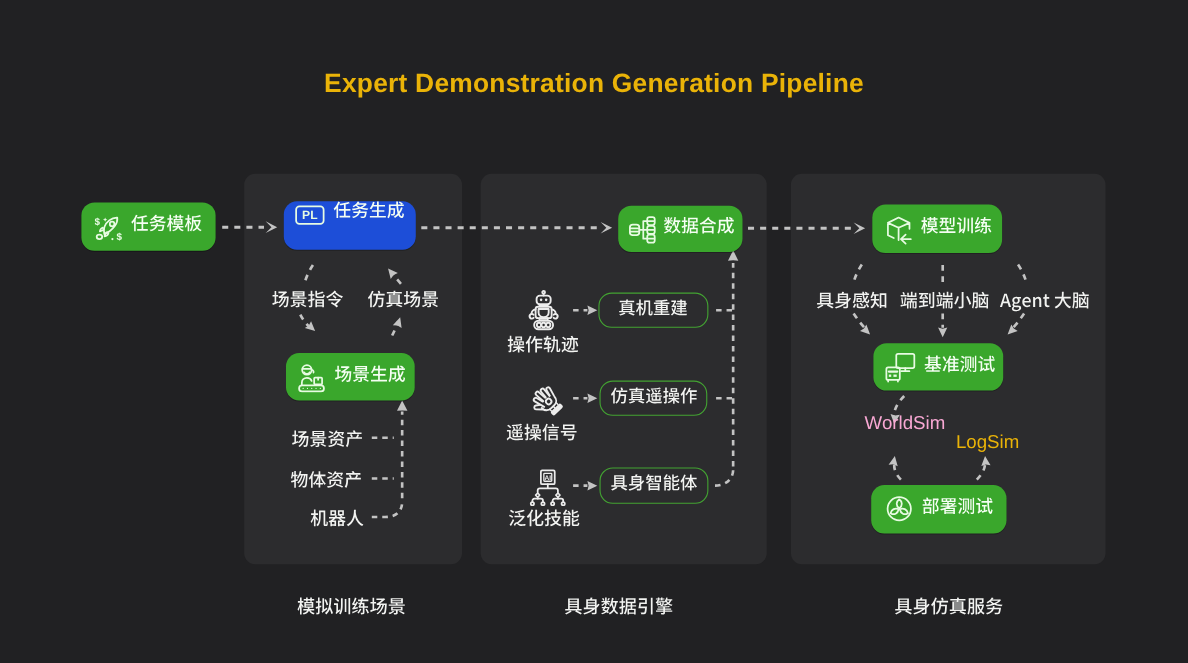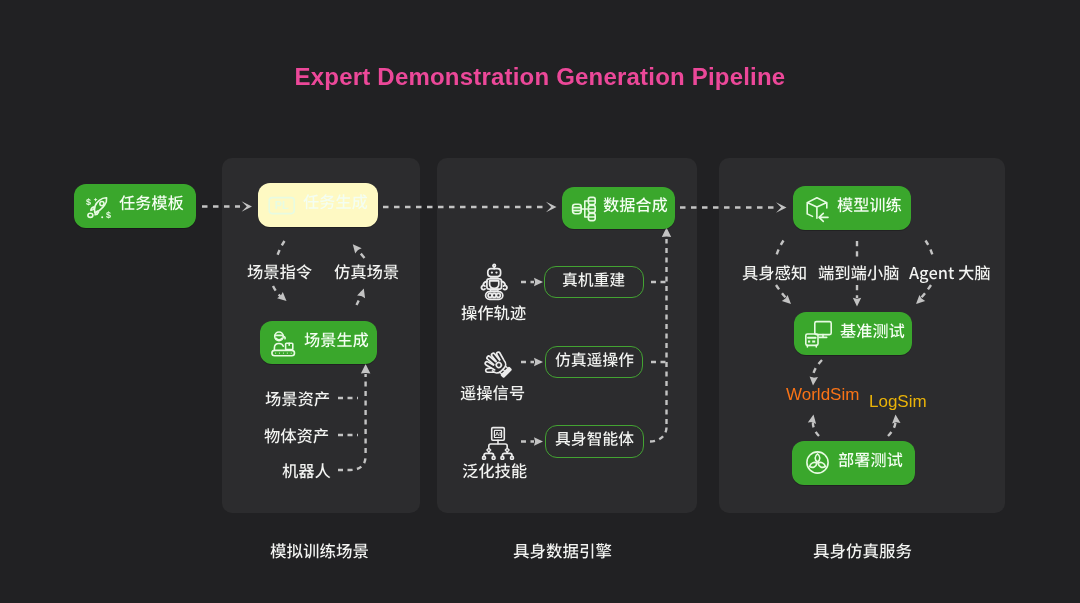--- a/index.html
+++ b/index.html
@@ -48,38 +48,38 @@
       <polygon points="857.0,306.5 852.8,297.7 857.0,298.8 861.2,297.7" fill="#c3c3c3"></polygon>
       <path d="M931 285 C927 291 923 296 919 300" stroke="#c3c3c3" stroke-width="2.4" fill="none" stroke-dasharray="5.2 5"></path>
       <polygon points="916.0,304.0 919.4,294.9 921.6,298.6 925.2,300.9" fill="#c3c3c3"></polygon>
       <path d="M822 360 C816 366 813 372 812.5 378" stroke="#c3c3c3" stroke-width="2.4" fill="none" stroke-dasharray="5.2 5"></path>
       <polygon points="813.0,385.5 809.6,376.4 813.7,377.8 818.0,377.1" fill="#c3c3c3"></polygon>
       <path d="M819 436 C814 431 812.5 426 813 421" stroke="#c3c3c3" stroke-width="2.4" fill="none" stroke-dasharray="5.2 5"></path>
       <polygon points="813.5,414.5 816.1,423.9 812.2,422.1 807.8,422.4" fill="#c3c3c3"></polygon>
       <path d="M888 436 C893 431 895.5 426 895.5 421" stroke="#c3c3c3" stroke-width="2.4" fill="none" stroke-dasharray="5.2 5"></path>
       <polygon points="895.5,414.5 900.5,422.9 896.2,422.2 892.1,423.6" fill="#c3c3c3"></polygon>
     </svg>
-    <div style="position:absolute;left:0;top:63px;width:1080px;text-align:center;font:700 24px 'Liberation Sans',sans-serif;color:#ec4899;letter-spacing:0.2px">Expert Demonstration Generation Pipeline</div>
+    <div style="position:absolute;left:0;top:63px;width:1080px;text-align:center;font:700 24px 'Liberation Sans',sans-serif;color:#eab308;letter-spacing:0.2px">Expert Demonstration Generation Pipeline</div>
     <div style="position:absolute;left:74px;top:184px;width:122px;height:44px;background:#3aa72c;border-radius:12px;display:flex;align-items:center;justify-content:center;gap:7px;z-index:4;box-shadow:0 1px 0 rgba(0,0,0,.25)">
       <svg width="26" height="26" viewBox="0 0 26 26" fill="none" stroke="#e7fbe2" stroke-width="1.6" stroke-linecap="round" stroke-linejoin="round" style="display:block;flex:none">
 <path d="M8.8 19.8 C7.7 14.8 9.5 10.3 13.3 7.3 C15.4 5.7 18 4.7 20.6 4.8 C20.9 7.4 20.1 10.1 18.5 12.3 C15.7 16.1 12 18.8 8.8 19.8 Z"></path>
 <circle cx="15.9" cy="10.6" r="2.1"></circle>
 <path d="M7.6 13.9 C6 14.4 5 15.7 4.8 17.4 C6.6 17.3 7.9 16.4 8.6 15"></path>
 <path d="M12.6 19 C12.1 20.6 10.8 21.6 9.1 21.8 C9.2 20 10.1 18.7 11.5 18"></path>
 <ellipse cx="4.4" cy="22.3" rx="2.5" ry="2.1"></ellipse>
 <text x="0" y="11.5" font-family="'Liberation Sans',sans-serif" font-size="9" font-weight="bold" fill="#e7fbe2" stroke="none">$</text>
 <text x="20" y="25" font-family="'Liberation Sans',sans-serif" font-size="9" font-weight="bold" fill="#e7fbe2" stroke="none">$</text>
 <path d="M9.6 4.7 L10.2 6.1 L11.6 6.7 L10.2 7.3 L9.6 8.7 L9 7.3 L7.6 6.7 L9 6.1 Z" fill="#e7fbe2" stroke="none"></path>
 <circle cx="16.2" cy="24.3" r="1" fill="#e7fbe2" stroke="none"></circle>
 </svg>
       <svg width="64.8" height="21.1" viewBox="0 -0.97 64.8 21.1" style="display:block;overflow:visible">
         <path d="M13.92 -0.39 15.05 0.91Q14.13 1.22 13.03 1.47Q11.94 1.73 10.75 1.96Q9.56 2.19 8.34 2.37Q7.13 2.54 5.99 2.67Q5.95 2.38 5.80 2.00Q5.65 1.62 5.54 1.36Q6.64 1.22 7.81 1.03Q8.97 0.84 10.08 0.62Q11.19 0.39 12.17 0.13Q13.15 -0.13 13.92 -0.39ZM5.02 6.14H15.58V7.63H5.02ZM5.67 12.26H15.36V13.72H5.67ZM9.67 1.67H11.23V12.70H9.67ZM2.88 3.77 4.37 2.27 4.39 2.28V14.30H2.88ZM4.57 -0.70 6.07 -0.21Q5.51 1.20 4.73 2.59Q3.95 3.99 3.06 5.20Q2.17 6.42 1.21 7.35Q1.13 7.18 0.97 6.88Q0.81 6.58 0.62 6.27Q0.44 5.96 0.29 5.78Q1.15 5.01 1.94 3.97Q2.74 2.93 3.42 1.74Q4.10 0.55 4.57 -0.70Z M18.18 8.31H29.40V9.64H18.18ZM28.90 8.31H30.42Q30.42 8.31 30.42 8.43Q30.41 8.55 30.39 8.71Q30.38 8.86 30.36 8.96Q30.18 10.40 29.99 11.34Q29.79 12.28 29.56 12.82Q29.32 13.37 29.03 13.62Q28.72 13.90 28.37 14.00Q28.03 14.11 27.54 14.13Q27.13 14.14 26.44 14.14Q25.74 14.14 24.98 14.09Q24.96 13.79 24.83 13.41Q24.69 13.04 24.49 12.75Q25.01 12.80 25.53 12.82Q26.05 12.85 26.45 12.85Q26.86 12.86 27.07 12.86Q27.35 12.86 27.51 12.84Q27.67 12.81 27.82 12.70Q28.04 12.52 28.23 12.04Q28.41 11.57 28.58 10.70Q28.75 9.83 28.90 8.52ZM23.23 6.80 24.82 6.93Q24.48 9.09 23.63 10.54Q22.78 11.99 21.38 12.89Q19.97 13.79 17.95 14.30Q17.88 14.13 17.73 13.88Q17.58 13.64 17.40 13.40Q17.22 13.15 17.07 13.01Q18.99 12.64 20.27 11.90Q21.55 11.16 22.27 9.91Q23.00 8.67 23.23 6.80ZM21.37 0.89H29.32V2.19H21.37ZM28.97 0.89H29.26L29.50 0.83L30.44 1.44Q29.55 2.79 28.16 3.77Q26.76 4.76 25.02 5.45Q23.28 6.14 21.37 6.58Q19.46 7.01 17.53 7.24Q17.45 6.95 17.28 6.55Q17.11 6.16 16.93 5.90Q18.76 5.73 20.60 5.36Q22.44 4.99 24.07 4.41Q25.69 3.82 26.96 2.99Q28.24 2.15 28.97 1.09ZM21.48 2.32Q22.37 3.39 23.91 4.09Q25.45 4.80 27.48 5.18Q29.52 5.57 31.85 5.69Q31.70 5.85 31.53 6.10Q31.36 6.35 31.23 6.59Q31.09 6.84 30.99 7.05Q28.61 6.85 26.56 6.37Q24.51 5.90 22.90 5.02Q21.29 4.15 20.22 2.84ZM22.24 -0.73 23.81 -0.42Q22.97 0.96 21.67 2.23Q20.36 3.50 18.47 4.52Q18.37 4.34 18.21 4.11Q18.05 3.89 17.88 3.69Q17.71 3.48 17.54 3.35Q18.69 2.79 19.60 2.11Q20.51 1.43 21.17 0.70Q21.82 -0.03 22.24 -0.73Z M38.33 0.52H47.74V1.80H38.33ZM38.01 9.54H47.74V10.81H38.01ZM40.50 -0.71H41.94V2.90H40.50ZM44.18 -0.71H45.65V2.90H44.18ZM40.32 6.30V7.26H45.46V6.30ZM40.32 4.29V5.25H45.46V4.29ZM38.90 3.19H46.93V8.36H38.90ZM42.14 8.20H43.64Q43.51 9.38 43.25 10.34Q42.98 11.31 42.41 12.07Q41.84 12.83 40.85 13.39Q39.85 13.95 38.28 14.32Q38.18 14.06 37.95 13.69Q37.71 13.32 37.49 13.11Q38.90 12.81 39.77 12.37Q40.65 11.92 41.12 11.32Q41.60 10.71 41.82 9.93Q42.04 9.15 42.14 8.20ZM43.98 9.98Q44.47 11.15 45.54 11.93Q46.61 12.72 48.15 13.04Q47.98 13.19 47.81 13.41Q47.63 13.64 47.47 13.88Q47.30 14.11 47.21 14.30Q45.51 13.85 44.39 12.81Q43.27 11.78 42.70 10.24ZM33.16 2.37H38.10V3.79H33.16ZM35.06 -0.71H36.51V14.30H35.06ZM35.19 3.35 36.08 3.68Q35.90 4.67 35.64 5.73Q35.38 6.79 35.06 7.80Q34.75 8.81 34.38 9.69Q34.00 10.56 33.60 11.18Q33.52 10.97 33.39 10.68Q33.26 10.40 33.10 10.13Q32.95 9.87 32.82 9.67Q33.21 9.14 33.57 8.40Q33.92 7.66 34.24 6.80Q34.55 5.95 34.80 5.05Q35.04 4.16 35.19 3.35ZM36.45 4.31Q36.58 4.49 36.87 4.92Q37.16 5.36 37.49 5.88Q37.81 6.40 38.09 6.84Q38.36 7.29 38.47 7.50L37.54 8.59Q37.41 8.23 37.17 7.72Q36.94 7.21 36.66 6.67Q36.39 6.12 36.13 5.65Q35.88 5.17 35.72 4.89Z M49.46 2.37H54.87V3.79H49.46ZM51.60 -0.71H53.02V14.30H51.60ZM51.60 3.35 52.33 3.69Q52.16 4.70 51.89 5.75Q51.61 6.80 51.28 7.82Q50.95 8.83 50.56 9.70Q50.17 10.56 49.77 11.18Q49.70 10.97 49.58 10.68Q49.46 10.40 49.31 10.12Q49.17 9.85 49.04 9.67Q49.46 9.17 49.84 8.43Q50.22 7.70 50.56 6.84Q50.90 5.98 51.17 5.08Q51.43 4.18 51.60 3.35ZM52.96 4.13Q53.10 4.29 53.38 4.71Q53.65 5.12 53.97 5.61Q54.29 6.09 54.56 6.50Q54.84 6.92 54.93 7.11L54.03 8.28Q53.90 7.94 53.68 7.44Q53.46 6.95 53.21 6.42Q52.96 5.90 52.71 5.44Q52.47 4.99 52.31 4.70ZM55.48 0.70H56.98V4.62Q56.98 5.67 56.89 6.93Q56.81 8.18 56.59 9.52Q56.36 10.85 55.92 12.10Q55.48 13.35 54.77 14.39Q54.64 14.24 54.40 14.07Q54.16 13.90 53.92 13.75Q53.69 13.59 53.51 13.51Q54.19 12.54 54.59 11.40Q54.98 10.25 55.18 9.06Q55.37 7.87 55.43 6.72Q55.48 5.57 55.48 4.60ZM56.18 3.94H62.55V5.33H56.18ZM62.00 3.94H62.27L62.53 3.89L63.49 4.18Q63.07 6.85 62.14 8.83Q61.20 10.81 59.84 12.16Q58.48 13.51 56.73 14.34Q56.64 14.14 56.48 13.91Q56.33 13.67 56.16 13.45Q55.99 13.22 55.81 13.07Q57.38 12.43 58.64 11.20Q59.91 9.98 60.77 8.22Q61.64 6.46 62.00 4.23ZM58.50 4.86Q58.94 6.74 59.69 8.38Q60.44 10.01 61.60 11.21Q62.76 12.41 64.35 13.06Q64.18 13.20 63.99 13.44Q63.80 13.67 63.62 13.92Q63.44 14.16 63.33 14.37Q61.64 13.59 60.45 12.24Q59.26 10.89 58.47 9.08Q57.69 7.27 57.20 5.10ZM62.77 -0.49 63.83 0.73Q63.07 1.02 62.10 1.24Q61.14 1.46 60.09 1.61Q59.03 1.77 57.96 1.85Q56.89 1.94 55.91 1.99Q55.87 1.72 55.75 1.34Q55.63 0.96 55.48 0.70Q56.46 0.65 57.47 0.54Q58.48 0.44 59.47 0.30Q60.46 0.16 61.30 -0.04Q62.14 -0.24 62.77 -0.49Z" fill="#f4fef2"></path>
       </svg>
     </div>
-    <div style="position:absolute;left:258px;top:183px;width:120px;height:44px;background:#fef9c3;border-radius:12px;display:flex;align-items:center;justify-content:center;gap:7px;z-index:4;box-shadow:0 1px 0 rgba(0,0,0,.25)">
+    <div style="position:absolute;left:258px;top:183px;width:120px;height:44px;background:#1d4ed8;border-radius:12px;display:flex;justify-content:center;gap:7px;z-index:4;box-shadow:0 1px 0 rgba(0,0,0,.25)">
       <svg width="28" height="25" viewBox="0 0 28 25" fill="none" stroke="#e7fbe2" stroke-width="1.6" stroke-linecap="round" stroke-linejoin="round" style="display:block;flex:none">
 <rect x="1.2" y="4.6" width="25" height="16" rx="3"></rect>
 <text x="13.7" y="16.4" font-family="'Liberation Sans',sans-serif" font-size="11" font-weight="bold" fill="#e7fbe2" stroke="none" text-anchor="middle">PL</text>
 </svg>
       <svg width="64.8" height="21.1" viewBox="0 -0.97 64.8 21.1" style="display:block;overflow:visible">
         <path d="M13.92 -0.39 15.05 0.91Q14.13 1.22 13.03 1.47Q11.94 1.73 10.75 1.96Q9.56 2.19 8.34 2.37Q7.13 2.54 5.99 2.67Q5.95 2.38 5.80 2.00Q5.65 1.62 5.54 1.36Q6.64 1.22 7.81 1.03Q8.97 0.84 10.08 0.62Q11.19 0.39 12.17 0.13Q13.15 -0.13 13.92 -0.39ZM5.02 6.14H15.58V7.63H5.02ZM5.67 12.26H15.36V13.72H5.67ZM9.67 1.67H11.23V12.70H9.67ZM2.88 3.77 4.37 2.27 4.39 2.28V14.30H2.88ZM4.57 -0.70 6.07 -0.21Q5.51 1.20 4.73 2.59Q3.95 3.99 3.06 5.20Q2.17 6.42 1.21 7.35Q1.13 7.18 0.97 6.88Q0.81 6.58 0.62 6.27Q0.44 5.96 0.29 5.78Q1.15 5.01 1.94 3.97Q2.74 2.93 3.42 1.74Q4.10 0.55 4.57 -0.70Z M18.18 8.31H29.40V9.64H18.18ZM28.90 8.31H30.42Q30.42 8.31 30.42 8.43Q30.41 8.55 30.39 8.71Q30.38 8.86 30.36 8.96Q30.18 10.40 29.99 11.34Q29.79 12.28 29.56 12.82Q29.32 13.37 29.03 13.62Q28.72 13.90 28.37 14.00Q28.03 14.11 27.54 14.13Q27.13 14.14 26.44 14.14Q25.74 14.14 24.98 14.09Q24.96 13.79 24.83 13.41Q24.69 13.04 24.49 12.75Q25.01 12.80 25.53 12.82Q26.05 12.85 26.45 12.85Q26.86 12.86 27.07 12.86Q27.35 12.86 27.51 12.84Q27.67 12.81 27.82 12.70Q28.04 12.52 28.23 12.04Q28.41 11.57 28.58 10.70Q28.75 9.83 28.90 8.52ZM23.23 6.80 24.82 6.93Q24.48 9.09 23.63 10.54Q22.78 11.99 21.38 12.89Q19.97 13.79 17.95 14.30Q17.88 14.13 17.73 13.88Q17.58 13.64 17.40 13.40Q17.22 13.15 17.07 13.01Q18.99 12.64 20.27 11.90Q21.55 11.16 22.27 9.91Q23.00 8.67 23.23 6.80ZM21.37 0.89H29.32V2.19H21.37ZM28.97 0.89H29.26L29.50 0.83L30.44 1.44Q29.55 2.79 28.16 3.77Q26.76 4.76 25.02 5.45Q23.28 6.14 21.37 6.58Q19.46 7.01 17.53 7.24Q17.45 6.95 17.28 6.55Q17.11 6.16 16.93 5.90Q18.76 5.73 20.60 5.36Q22.44 4.99 24.07 4.41Q25.69 3.82 26.96 2.99Q28.24 2.15 28.97 1.09ZM21.48 2.32Q22.37 3.39 23.91 4.09Q25.45 4.80 27.48 5.18Q29.52 5.57 31.85 5.69Q31.70 5.85 31.53 6.10Q31.36 6.35 31.23 6.59Q31.09 6.84 30.99 7.05Q28.61 6.85 26.56 6.37Q24.51 5.90 22.90 5.02Q21.29 4.15 20.22 2.84ZM22.24 -0.73 23.81 -0.42Q22.97 0.96 21.67 2.23Q20.36 3.50 18.47 4.52Q18.37 4.34 18.21 4.11Q18.05 3.89 17.88 3.69Q17.71 3.48 17.54 3.35Q18.69 2.79 19.60 2.11Q20.51 1.43 21.17 0.70Q21.82 -0.03 22.24 -0.73Z M35.77 2.35H47.01V3.84H35.77ZM35.07 7.10H46.41V8.57H35.07ZM33.26 12.33H47.81V13.82H33.26ZM39.74 -0.71H41.33V13.07H39.74ZM36.05 -0.49 37.63 -0.13Q37.28 1.12 36.78 2.32Q36.29 3.53 35.70 4.56Q35.12 5.59 34.49 6.37Q34.33 6.24 34.08 6.07Q33.83 5.90 33.57 5.73Q33.31 5.56 33.10 5.46Q33.76 4.75 34.31 3.80Q34.86 2.85 35.31 1.75Q35.75 0.65 36.05 -0.49Z M51.45 5.36H55.34V6.77H51.45ZM54.76 5.36H56.25Q56.25 5.36 56.25 5.48Q56.25 5.59 56.24 5.73Q56.23 5.88 56.23 5.98Q56.20 7.74 56.15 8.86Q56.10 9.98 56.00 10.57Q55.91 11.16 55.73 11.39Q55.52 11.65 55.27 11.76Q55.03 11.87 54.67 11.92Q54.37 11.97 53.85 11.97Q53.33 11.97 52.75 11.96Q52.73 11.62 52.62 11.21Q52.50 10.81 52.33 10.51Q52.83 10.56 53.27 10.58Q53.70 10.59 53.91 10.59Q54.08 10.59 54.20 10.55Q54.32 10.51 54.42 10.42Q54.53 10.27 54.59 9.78Q54.66 9.28 54.70 8.28Q54.74 7.27 54.76 5.61ZM59.44 0.18 60.38 -0.75Q60.86 -0.50 61.40 -0.19Q61.93 0.13 62.40 0.45Q62.87 0.78 63.18 1.05L62.21 2.09Q61.92 1.81 61.45 1.47Q60.99 1.13 60.47 0.79Q59.94 0.45 59.44 0.18ZM61.59 4.49 63.13 4.86Q62.11 8.02 60.32 10.40Q58.53 12.78 56.08 14.26Q55.99 14.08 55.78 13.84Q55.57 13.61 55.36 13.37Q55.14 13.14 54.97 12.99Q57.38 11.70 59.05 9.53Q60.72 7.35 61.59 4.49ZM51.55 1.90H64.07V3.40H51.55ZM50.53 1.90H52.13V6.54Q52.13 7.44 52.07 8.47Q52.00 9.51 51.82 10.59Q51.65 11.66 51.31 12.67Q50.97 13.67 50.40 14.47Q50.28 14.32 50.03 14.11Q49.78 13.90 49.53 13.71Q49.28 13.53 49.10 13.43Q49.77 12.46 50.07 11.25Q50.37 10.04 50.45 8.81Q50.53 7.58 50.53 6.53ZM57.20 -0.70H58.81Q58.79 1.44 58.95 3.41Q59.11 5.38 59.42 7.06Q59.73 8.75 60.15 10.00Q60.57 11.24 61.10 11.94Q61.62 12.64 62.18 12.64Q62.50 12.64 62.66 11.96Q62.82 11.28 62.89 9.70Q63.16 9.96 63.54 10.21Q63.91 10.45 64.22 10.56Q64.09 12.00 63.84 12.80Q63.60 13.59 63.17 13.90Q62.74 14.21 62.06 14.21Q61.22 14.21 60.53 13.64Q59.84 13.07 59.30 12.04Q58.76 11.00 58.38 9.61Q58.00 8.21 57.74 6.54Q57.48 4.88 57.35 3.04Q57.22 1.20 57.20 -0.70Z" fill="#f4fef2"></path>
       </svg>
     </div>
     <div style="position:absolute;left:260px;top:321px;width:117px;height:43px;background:#3aa72c;border-radius:12px;display:flex;align-items:center;justify-content:center;gap:7px;z-index:4;box-shadow:0 1px 0 rgba(0,0,0,.25)">
       <svg width="28" height="29" viewBox="0 0 28 29" fill="none" stroke="#e7fbe2" stroke-width="1.6" stroke-linecap="round" stroke-linejoin="round" style="display:block;flex:none">
@@ -276,21 +276,21 @@
     <div style="position:absolute;left:817.8px;top:264.6px;z-index:3">
       <svg width="81.5" height="21.2" viewBox="0 -0.98 81.5 21.2" style="display:block;overflow:visible">
         <path d="M6.08 5.13H15.63V6.50H6.08ZM9.08 8.30H10.27V14.26H9.08ZM11.51 8.30H12.71V14.23H11.51ZM10.07 -0.68H11.54V3.54H10.07ZM6.52 7.79H14.70V9.10H7.91V14.39H6.52ZM13.94 7.79H15.29V13.07Q15.29 13.51 15.21 13.79Q15.13 14.07 14.83 14.21Q14.56 14.36 14.17 14.40Q13.79 14.44 13.25 14.44Q13.22 14.16 13.11 13.82Q12.99 13.48 12.86 13.22Q13.15 13.24 13.41 13.24Q13.68 13.24 13.76 13.24Q13.94 13.24 13.94 13.06ZM10.02 5.61 11.82 5.98Q11.56 6.72 11.30 7.46Q11.05 8.20 10.82 8.70L9.50 8.35Q9.67 7.76 9.81 6.98Q9.96 6.21 10.02 5.61ZM6.73 0.08H8.15V2.75H13.63V0.08H15.09V4.09H6.73ZM0.75 2.27H6.24V3.68H0.75ZM0.60 11.33Q1.68 11.12 3.16 10.77Q4.65 10.43 6.16 10.07L6.32 11.51Q4.92 11.87 3.51 12.22Q2.10 12.57 0.95 12.84ZM1.22 4.60 2.38 4.40Q2.56 5.30 2.70 6.32Q2.84 7.33 2.93 8.30Q3.02 9.27 3.05 10.06L1.83 10.27Q1.83 9.49 1.74 8.51Q1.65 7.53 1.51 6.50Q1.37 5.48 1.22 4.60ZM4.50 4.27 5.82 4.50Q5.71 5.31 5.57 6.20Q5.43 7.09 5.27 7.98Q5.12 8.87 4.96 9.67Q4.81 10.48 4.65 11.10L3.60 10.87Q3.75 10.22 3.88 9.40Q4.01 8.57 4.13 7.68Q4.25 6.78 4.35 5.90Q4.45 5.02 4.50 4.27ZM2.31 -0.18 3.62 -0.55Q3.94 -0.02 4.25 0.64Q4.56 1.30 4.69 1.79L3.34 2.25Q3.21 1.76 2.92 1.08Q2.62 0.39 2.31 -0.18Z M17.80 7.76H25.49V9.11H17.80ZM20.91 6.15H22.36V12.57H20.91ZM17.23 12.24Q18.29 12.08 19.67 11.85Q21.04 11.62 22.58 11.34Q24.12 11.07 25.66 10.79L25.75 12.14Q24.30 12.42 22.84 12.70Q21.37 12.97 20.02 13.23Q18.68 13.48 17.57 13.68ZM17.39 0.29H25.84V1.65H17.39ZM22.31 2.59 23.42 1.94Q23.86 2.48 24.33 3.11Q24.79 3.75 25.19 4.36Q25.59 4.97 25.82 5.44L24.65 6.23Q24.43 5.74 24.04 5.11Q23.65 4.48 23.20 3.82Q22.75 3.16 22.31 2.59ZM26.62 0.73H28.05V10.63H26.62ZM29.80 -0.49H31.30V12.26Q31.30 12.93 31.14 13.28Q30.99 13.63 30.58 13.82Q30.16 13.99 29.49 14.04Q28.82 14.10 27.89 14.10Q27.84 13.79 27.68 13.35Q27.51 12.91 27.34 12.60Q28.04 12.62 28.63 12.62Q29.23 12.63 29.44 12.63Q29.65 12.62 29.72 12.54Q29.80 12.47 29.80 12.26ZM18.22 5.98Q18.19 5.84 18.10 5.57Q18.01 5.31 17.92 5.04Q17.83 4.76 17.73 4.58Q17.91 4.52 18.11 4.33Q18.30 4.14 18.52 3.86Q18.65 3.67 18.94 3.18Q19.23 2.69 19.57 2.02Q19.90 1.35 20.15 0.67L21.63 1.24Q21.30 1.96 20.89 2.67Q20.47 3.39 20.02 4.04Q19.56 4.69 19.12 5.20V5.23Q19.12 5.23 18.98 5.31Q18.84 5.38 18.67 5.49Q18.50 5.61 18.36 5.75Q18.22 5.88 18.22 5.98ZM18.22 5.98 18.21 4.91 18.96 4.43 24.19 4.04Q24.32 4.34 24.51 4.67Q24.69 5.00 24.84 5.25Q23.21 5.40 22.09 5.49Q20.98 5.59 20.29 5.66Q19.59 5.74 19.19 5.79Q18.78 5.84 18.57 5.88Q18.37 5.93 18.22 5.98Z M38.68 5.13H48.23V6.50H38.68ZM41.68 8.30H42.87V14.26H41.68ZM44.11 8.30H45.31V14.23H44.11ZM42.67 -0.68H44.14V3.54H42.67ZM39.12 7.79H47.30V9.10H40.51V14.39H39.12ZM46.54 7.79H47.89V13.07Q47.89 13.51 47.81 13.79Q47.73 14.07 47.43 14.21Q47.16 14.36 46.77 14.40Q46.39 14.44 45.85 14.44Q45.82 14.16 45.71 13.82Q45.59 13.48 45.46 13.22Q45.75 13.24 46.01 13.24Q46.28 13.24 46.36 13.24Q46.54 13.24 46.54 13.06ZM42.62 5.61 44.42 5.98Q44.16 6.72 43.90 7.46Q43.65 8.20 43.42 8.70L42.10 8.35Q42.27 7.76 42.41 6.98Q42.56 6.21 42.62 5.61ZM39.33 0.08H40.75V2.75H46.23V0.08H47.69V4.09H39.33ZM33.35 2.27H38.84V3.68H33.35ZM33.20 11.33Q34.28 11.12 35.76 10.77Q37.25 10.43 38.76 10.07L38.92 11.51Q37.52 11.87 36.11 12.22Q34.70 12.57 33.55 12.84ZM33.82 4.60 34.98 4.40Q35.16 5.30 35.30 6.32Q35.44 7.33 35.53 8.30Q35.62 9.27 35.65 10.06L34.43 10.27Q34.43 9.49 34.34 8.51Q34.25 7.53 34.11 6.50Q33.97 5.48 33.82 4.60ZM37.10 4.27 38.42 4.50Q38.30 5.31 38.17 6.20Q38.03 7.09 37.87 7.98Q37.72 8.87 37.56 9.67Q37.41 10.48 37.25 11.10L36.20 10.87Q36.35 10.22 36.48 9.40Q36.61 8.57 36.73 7.68Q36.85 6.78 36.95 5.90Q37.05 5.02 37.10 4.27ZM34.91 -0.18 36.22 -0.55Q36.54 -0.02 36.85 0.64Q37.16 1.30 37.29 1.79L35.94 2.25Q35.81 1.76 35.52 1.08Q35.22 0.39 34.91 -0.18Z M56.27 -0.49H57.95V12.39Q57.95 13.17 57.74 13.55Q57.54 13.92 57.03 14.12Q56.54 14.30 55.73 14.35Q54.91 14.41 53.76 14.41Q53.71 14.18 53.60 13.90Q53.50 13.61 53.37 13.32Q53.25 13.02 53.12 12.80Q53.71 12.83 54.25 12.84Q54.80 12.84 55.22 12.84Q55.63 12.83 55.81 12.83Q56.06 12.81 56.16 12.72Q56.27 12.63 56.27 12.39ZM60.20 3.72 61.70 3.16Q62.40 4.30 63.04 5.62Q63.68 6.93 64.18 8.18Q64.68 9.44 64.87 10.43L63.20 11.10Q63.02 10.12 62.57 8.85Q62.12 7.58 61.50 6.23Q60.88 4.89 60.20 3.72ZM52.00 3.29 53.74 3.59Q53.48 4.79 53.07 6.13Q52.67 7.47 52.11 8.68Q51.56 9.89 50.84 10.81Q50.66 10.68 50.39 10.52Q50.12 10.37 49.85 10.23Q49.57 10.09 49.36 9.99Q50.06 9.14 50.58 8.00Q51.10 6.85 51.46 5.61Q51.82 4.37 52.00 3.29Z M73.32 5.09 74.33 4.34Q74.91 5.02 75.53 5.80Q76.15 6.59 76.73 7.37Q77.31 8.15 77.79 8.88Q78.27 9.62 78.57 10.22L77.47 11.08Q77.20 10.50 76.73 9.75Q76.27 9.00 75.71 8.19Q75.14 7.38 74.53 6.59Q73.92 5.79 73.32 5.09ZM76.98 3.37 78.27 3.67Q77.87 5.25 77.25 6.71Q76.64 8.17 75.88 9.41Q75.13 10.66 74.23 11.61Q74.13 11.48 73.94 11.28Q73.76 11.08 73.58 10.89Q73.40 10.69 73.24 10.58Q74.56 9.32 75.50 7.42Q76.45 5.53 76.98 3.37ZM71.43 1.68H80.65V3.13H71.43ZM71.79 4.29H73.24V12.18H79.79V13.61H71.79ZM78.79 4.24H80.21V14.38H78.79ZM74.39 -0.29 75.76 -0.73Q76.12 -0.20 76.49 0.49Q76.85 1.17 77.03 1.65L75.60 2.18Q75.44 1.70 75.09 0.99Q74.74 0.29 74.39 -0.29ZM67.01 -0.15H70.48V1.08H67.01ZM69.63 -0.15H70.94V12.71Q70.94 13.20 70.83 13.52Q70.73 13.84 70.43 14.00Q70.12 14.18 69.70 14.23Q69.28 14.28 68.64 14.28Q68.61 14.00 68.48 13.60Q68.36 13.20 68.23 12.93Q68.62 12.94 68.96 12.94Q69.29 12.94 69.41 12.94Q69.63 12.94 69.63 12.70ZM66.54 -0.15H67.89V5.88Q67.89 6.81 67.85 7.94Q67.81 9.06 67.69 10.23Q67.56 11.39 67.33 12.49Q67.09 13.58 66.70 14.47Q66.60 14.34 66.39 14.17Q66.18 14.00 65.96 13.85Q65.74 13.69 65.57 13.61Q66.03 12.50 66.24 11.15Q66.44 9.80 66.49 8.42Q66.54 7.04 66.54 5.88ZM66.90 3.70H70.33V4.97H66.90ZM66.88 7.45H70.32V8.77H66.88Z" fill="#f2f3f1"></path>
       </svg>
     </div>
     <div style="position:absolute;left:908.7px;top:264.6px;z-index:3">
       <svg width="81.7" height="21.2" viewBox="0 -0.98 81.7 21.2" style="display:block;overflow:visible">
         <path d="M0.00 13.04 3.98 1.03H6.16L10.14 13.04H8.13L6.19 6.52Q5.90 5.54 5.62 4.54Q5.35 3.54 5.07 2.53H5.00Q4.74 3.55 4.46 4.55Q4.17 5.54 3.88 6.52L1.94 13.04ZM2.25 9.63V8.13H7.86V9.63Z M14.64 17.07Q13.56 17.07 12.71 16.80Q11.87 16.53 11.39 16.01Q10.90 15.49 10.90 14.70Q10.90 14.13 11.25 13.63Q11.59 13.12 12.21 12.75V12.68Q11.87 12.45 11.63 12.09Q11.39 11.72 11.39 11.18Q11.39 10.64 11.71 10.21Q12.03 9.78 12.40 9.52V9.45Q11.93 9.10 11.57 8.48Q11.21 7.86 11.21 7.06Q11.21 6.05 11.70 5.32Q12.18 4.60 12.97 4.22Q13.76 3.85 14.69 3.85Q15.08 3.85 15.41 3.90Q15.75 3.96 15.99 4.06H19.17V5.48H17.47Q17.72 5.75 17.88 6.18Q18.04 6.60 18.04 7.11Q18.04 8.08 17.60 8.78Q17.15 9.47 16.38 9.84Q15.62 10.20 14.69 10.20Q14.39 10.20 14.06 10.13Q13.72 10.06 13.43 9.94Q13.22 10.12 13.08 10.33Q12.94 10.55 12.94 10.87Q12.94 11.26 13.26 11.51Q13.58 11.75 14.44 11.75H16.10Q17.69 11.75 18.50 12.27Q19.32 12.78 19.32 13.92Q19.32 14.78 18.75 15.50Q18.17 16.22 17.12 16.64Q16.07 17.07 14.64 17.07ZM14.69 8.98Q15.14 8.98 15.53 8.75Q15.93 8.52 16.15 8.09Q16.38 7.66 16.38 7.06Q16.38 6.45 16.15 6.04Q15.93 5.62 15.54 5.40Q15.16 5.17 14.69 5.17Q14.21 5.17 13.83 5.40Q13.45 5.62 13.22 6.04Q12.99 6.45 12.99 7.06Q12.99 7.66 13.23 8.09Q13.46 8.52 13.85 8.75Q14.23 8.98 14.69 8.98ZM14.90 15.83Q15.70 15.83 16.27 15.60Q16.84 15.37 17.16 15.00Q17.49 14.64 17.49 14.23Q17.49 13.66 17.07 13.46Q16.64 13.25 15.83 13.25H14.47Q14.15 13.25 13.86 13.22Q13.56 13.19 13.27 13.12Q12.88 13.41 12.70 13.76Q12.52 14.10 12.52 14.43Q12.52 15.08 13.15 15.45Q13.79 15.83 14.90 15.83Z M24.73 13.27Q23.50 13.27 22.51 12.71Q21.52 12.14 20.93 11.09Q20.34 10.04 20.34 8.56Q20.34 7.47 20.68 6.59Q21.03 5.72 21.61 5.11Q22.20 4.50 22.93 4.17Q23.67 3.85 24.43 3.85Q25.62 3.85 26.44 4.38Q27.25 4.91 27.68 5.86Q28.10 6.81 28.10 8.08Q28.10 8.36 28.08 8.61Q28.05 8.87 28.00 9.05H22.18Q22.27 9.89 22.63 10.51Q23.00 11.12 23.59 11.45Q24.19 11.78 24.96 11.78Q25.56 11.78 26.08 11.61Q26.60 11.43 27.09 11.12L27.74 12.31Q27.12 12.71 26.37 12.99Q25.61 13.27 24.73 13.27ZM22.17 7.74H26.47Q26.47 6.60 25.96 5.97Q25.44 5.33 24.47 5.33Q23.91 5.33 23.42 5.61Q22.93 5.88 22.60 6.42Q22.27 6.96 22.17 7.74Z M30.20 13.04V4.06H31.74L31.90 5.31H31.93Q32.55 4.71 33.27 4.28Q33.99 3.85 34.90 3.85Q36.33 3.85 36.99 4.77Q37.65 5.69 37.65 7.40V13.04H35.78V7.63Q35.78 6.47 35.42 5.97Q35.06 5.48 34.26 5.48Q33.64 5.48 33.16 5.78Q32.68 6.08 32.08 6.68V13.04Z M43.39 13.27Q42.38 13.27 41.79 12.87Q41.19 12.47 40.93 11.76Q40.67 11.05 40.67 10.11V5.57H39.36V4.17L40.77 4.06L40.98 1.58H42.54V4.06H44.87V5.57H42.54V10.12Q42.54 10.92 42.85 11.34Q43.16 11.75 43.86 11.75Q44.09 11.75 44.35 11.69Q44.61 11.62 44.81 11.54L45.15 12.93Q44.79 13.04 44.34 13.15Q43.90 13.27 43.39 13.27Z M50.06 3.83H64.47V5.43H50.06ZM58.17 4.47Q58.70 6.39 59.58 8.05Q60.47 9.71 61.77 10.96Q63.06 12.21 64.78 12.93Q64.58 13.09 64.36 13.35Q64.14 13.61 63.94 13.88Q63.75 14.15 63.62 14.36Q61.81 13.51 60.46 12.12Q59.12 10.73 58.19 8.88Q57.26 7.04 56.63 4.84ZM56.38 -0.72H58.06Q58.06 0.44 58.00 1.77Q57.95 3.10 57.75 4.50Q57.56 5.90 57.12 7.30Q56.68 8.70 55.89 10.01Q55.11 11.31 53.89 12.43Q52.67 13.55 50.90 14.38Q50.71 14.07 50.38 13.70Q50.06 13.33 49.73 13.09Q51.43 12.32 52.59 11.30Q53.76 10.29 54.48 9.09Q55.21 7.89 55.60 6.60Q55.99 5.31 56.15 4.03Q56.32 2.74 56.35 1.53Q56.38 0.33 56.38 -0.72Z M73.50 5.09 74.51 4.34Q75.09 5.02 75.71 5.80Q76.33 6.59 76.91 7.37Q77.49 8.15 77.97 8.88Q78.45 9.62 78.75 10.22L77.65 11.08Q77.38 10.50 76.91 9.75Q76.45 9.00 75.88 8.19Q75.32 7.38 74.71 6.59Q74.10 5.79 73.50 5.09ZM77.16 3.37 78.45 3.67Q78.04 5.25 77.43 6.71Q76.82 8.17 76.06 9.41Q75.31 10.66 74.41 11.61Q74.31 11.48 74.12 11.28Q73.94 11.08 73.76 10.89Q73.58 10.69 73.42 10.58Q74.74 9.32 75.68 7.42Q76.63 5.53 77.16 3.37ZM71.61 1.68H80.83V3.13H71.61ZM71.96 4.29H73.42V12.18H79.97V13.61H71.96ZM78.97 4.24H80.39V14.38H78.97ZM74.57 -0.29 75.94 -0.73Q76.30 -0.20 76.67 0.49Q77.03 1.17 77.21 1.65L75.78 2.18Q75.62 1.70 75.27 0.99Q74.91 0.29 74.57 -0.29ZM67.19 -0.15H70.66V1.08H67.19ZM69.81 -0.15H71.12V12.71Q71.12 13.20 71.01 13.52Q70.91 13.84 70.61 14.00Q70.30 14.18 69.88 14.23Q69.45 14.28 68.82 14.28Q68.79 14.00 68.66 13.60Q68.54 13.20 68.41 12.93Q68.80 12.94 69.14 12.94Q69.47 12.94 69.58 12.94Q69.81 12.94 69.81 12.70ZM66.72 -0.15H68.07V5.88Q68.07 6.81 68.03 7.94Q67.99 9.06 67.87 10.23Q67.74 11.39 67.51 12.49Q67.27 13.58 66.88 14.47Q66.78 14.34 66.57 14.17Q66.36 14.00 66.14 13.85Q65.92 13.69 65.75 13.61Q66.21 12.50 66.41 11.15Q66.62 9.80 66.67 8.42Q66.72 7.04 66.72 5.88ZM67.07 3.70H70.51V4.97H67.07ZM67.06 7.45H70.50V8.77H67.06Z" fill="#f2f3f1"></path>
       </svg>
     </div>
-    <div style="position:absolute;left:786px;top:385px;z-index:3;font:400 17px 'Liberation Sans',sans-serif;color:#f97316">WorldSim</div>
+    <div style="position:absolute;left:786px;top:375px;z-index:3;font:400 17px 'Liberation Sans',sans-serif;color:#f9a8d4">WorldSim</div>
     <div style="position:absolute;left:869px;top:392px;z-index:3;font:400 17px 'Liberation Sans',sans-serif;color:#eab308">LogSim</div>
     <div style="position:absolute;left:269.5px;top:542.5px;z-index:3">
       <svg width="99.0" height="21.4" viewBox="0 -0.99 99.0 21.4" style="display:block;overflow:visible">
         <path d="M6.04 0.53H15.63V1.83H6.04ZM5.71 9.72H15.63V11.01H5.71ZM8.25 -0.73H9.72V2.95H8.25ZM12.00 -0.73H13.50V2.95H12.00ZM8.07 6.42V7.39H13.30V6.42ZM8.07 4.37V5.35H13.30V4.37ZM6.62 3.25H14.80V8.51H6.62ZM9.92 8.35H11.45Q11.32 9.55 11.05 10.54Q10.77 11.52 10.20 12.29Q9.62 13.07 8.60 13.64Q7.59 14.21 5.99 14.59Q5.89 14.32 5.65 13.94Q5.41 13.56 5.18 13.35Q6.62 13.05 7.51 12.60Q8.40 12.14 8.89 11.53Q9.37 10.91 9.59 10.11Q9.82 9.32 9.92 8.35ZM11.80 10.16Q12.29 11.35 13.38 12.15Q14.47 12.95 16.04 13.28Q15.87 13.43 15.69 13.66Q15.51 13.89 15.35 14.13Q15.18 14.37 15.08 14.57Q13.35 14.11 12.21 13.05Q11.07 12.00 10.49 10.43ZM0.78 2.41H5.81V3.86H0.78ZM2.71 -0.73H4.19V14.57H2.71ZM2.84 3.42 3.75 3.75Q3.56 4.75 3.30 5.83Q3.04 6.91 2.71 7.94Q2.39 8.98 2.01 9.87Q1.63 10.76 1.22 11.39Q1.14 11.17 1.01 10.88Q0.87 10.59 0.72 10.32Q0.56 10.05 0.43 9.85Q0.83 9.31 1.19 8.56Q1.55 7.80 1.87 6.93Q2.19 6.06 2.44 5.15Q2.69 4.24 2.84 3.42ZM4.12 4.39Q4.26 4.57 4.55 5.02Q4.85 5.46 5.18 5.99Q5.51 6.52 5.79 6.97Q6.07 7.43 6.19 7.64L5.23 8.75Q5.10 8.38 4.86 7.86Q4.62 7.34 4.34 6.79Q4.06 6.24 3.80 5.75Q3.55 5.26 3.38 4.98Z M16.91 7.87Q17.87 7.62 19.21 7.24Q20.56 6.86 21.95 6.44L22.14 7.85Q20.89 8.25 19.61 8.65Q18.33 9.06 17.28 9.37ZM17.16 2.51H21.96V3.96H17.16ZM19.07 -0.71H20.51V12.84Q20.51 13.40 20.37 13.73Q20.23 14.06 19.90 14.24Q19.59 14.44 19.07 14.50Q18.55 14.55 17.74 14.54Q17.72 14.26 17.60 13.84Q17.47 13.41 17.32 13.10Q17.82 13.12 18.23 13.12Q18.64 13.12 18.79 13.12Q18.94 13.12 19.01 13.06Q19.07 13.00 19.07 12.82ZM28.92 8.18 30.28 7.62Q30.77 8.55 31.25 9.61Q31.73 10.68 32.12 11.67Q32.50 12.67 32.70 13.43L31.22 14.12Q31.05 13.35 30.69 12.33Q30.33 11.30 29.86 10.21Q29.40 9.12 28.92 8.18ZM24.95 1.34 26.23 0.83Q26.68 1.58 27.10 2.48Q27.52 3.38 27.85 4.22Q28.18 5.07 28.33 5.73L26.96 6.34Q26.81 5.68 26.50 4.82Q26.19 3.96 25.78 3.04Q25.38 2.13 24.95 1.34ZM29.65 -0.30 31.22 -0.26Q31.14 2.36 30.90 4.58Q30.67 6.80 30.19 8.64Q29.70 10.48 28.84 11.95Q27.98 13.41 26.65 14.54Q26.55 14.39 26.32 14.17Q26.09 13.94 25.83 13.72Q25.58 13.50 25.38 13.38Q26.68 12.42 27.50 11.08Q28.31 9.74 28.76 8.01Q29.20 6.29 29.40 4.21Q29.60 2.13 29.65 -0.30ZM23.10 13.22 22.77 11.67 23.15 11.09 27.09 8.32Q27.19 8.61 27.36 8.99Q27.52 9.37 27.64 9.59Q26.25 10.61 25.41 11.25Q24.57 11.90 24.11 12.26Q23.64 12.62 23.43 12.84Q23.22 13.05 23.10 13.22ZM23.08 13.22Q23.00 13.05 22.86 12.83Q22.72 12.61 22.56 12.40Q22.41 12.19 22.27 12.08Q22.44 11.93 22.63 11.71Q22.82 11.48 22.96 11.16Q23.10 10.84 23.10 10.43V-0.03H24.60V11.42Q24.60 11.42 24.45 11.55Q24.30 11.68 24.07 11.89Q23.84 12.09 23.61 12.33Q23.38 12.57 23.23 12.80Q23.08 13.04 23.08 13.22Z M43.41 0.59H44.86V12.41H43.41ZM46.78 -0.33H48.34V14.37H46.78ZM39.96 -0.23H41.51V5.51Q41.51 7.10 41.40 8.68Q41.28 10.26 40.90 11.76Q40.52 13.25 39.72 14.55Q39.53 14.42 39.27 14.25Q39.01 14.07 38.73 13.93Q38.45 13.78 38.21 13.68Q39.01 12.47 39.38 11.14Q39.75 9.80 39.86 8.38Q39.96 6.96 39.96 5.49ZM34.42 0.58 35.39 -0.46Q35.89 -0.08 36.46 0.38Q37.03 0.84 37.53 1.30Q38.03 1.75 38.35 2.11L37.31 3.28Q37.01 2.90 36.52 2.43Q36.04 1.96 35.48 1.47Q34.93 0.97 34.42 0.58ZM35.77 14.36 35.43 12.87 35.74 12.28 38.64 9.83Q38.76 10.16 38.94 10.55Q39.12 10.94 39.27 11.15Q38.23 12.05 37.59 12.61Q36.94 13.17 36.58 13.50Q36.22 13.83 36.04 14.02Q35.87 14.21 35.77 14.36ZM33.61 4.42H36.63V5.92H33.61ZM35.77 14.36Q35.71 14.19 35.56 13.98Q35.41 13.76 35.25 13.56Q35.10 13.37 34.96 13.25Q35.21 13.05 35.48 12.62Q35.76 12.19 35.76 11.57V4.42H37.26V12.52Q37.26 12.52 37.11 12.66Q36.96 12.80 36.75 13.01Q36.53 13.22 36.31 13.46Q36.09 13.71 35.93 13.94Q35.77 14.17 35.77 14.36Z M50.66 10.28Q50.62 10.13 50.54 9.88Q50.46 9.64 50.37 9.37Q50.28 9.11 50.18 8.93Q50.46 8.86 50.73 8.58Q51.00 8.30 51.33 7.85Q51.51 7.62 51.84 7.13Q52.17 6.63 52.59 5.93Q53.00 5.23 53.42 4.44Q53.84 3.65 54.19 2.82L55.47 3.58Q54.68 5.18 53.67 6.75Q52.67 8.32 51.65 9.50V9.54Q51.65 9.54 51.49 9.61Q51.33 9.69 51.14 9.80Q50.95 9.92 50.80 10.05Q50.66 10.18 50.66 10.28ZM50.66 10.30 50.54 9.04 51.22 8.55 55.26 7.77Q55.24 8.09 55.24 8.46Q55.24 8.84 55.26 9.09Q53.89 9.39 53.03 9.59Q52.17 9.78 51.70 9.91Q51.23 10.03 51.00 10.12Q50.77 10.21 50.66 10.30ZM50.52 6.29Q50.49 6.14 50.41 5.87Q50.33 5.61 50.22 5.33Q50.11 5.05 50.03 4.85Q50.26 4.79 50.46 4.52Q50.66 4.26 50.89 3.83Q51.02 3.63 51.23 3.16Q51.45 2.69 51.72 2.05Q51.99 1.40 52.25 0.66Q52.50 -0.08 52.68 -0.82L54.14 -0.18Q53.81 0.81 53.36 1.83Q52.92 2.85 52.41 3.79Q51.91 4.72 51.40 5.46V5.51Q51.40 5.51 51.27 5.59Q51.13 5.68 50.96 5.80Q50.79 5.92 50.66 6.06Q50.52 6.19 50.52 6.29ZM50.54 6.29 50.51 5.20 51.17 4.77 54.02 4.50Q53.95 4.79 53.91 5.15Q53.87 5.51 53.87 5.74Q52.92 5.86 52.30 5.93Q51.69 6.01 51.35 6.07Q51.00 6.14 50.83 6.19Q50.66 6.24 50.54 6.29ZM50.16 12.13Q51.07 11.85 52.35 11.37Q53.64 10.89 55.03 10.41L55.27 11.58Q54.04 12.14 52.79 12.68Q51.55 13.22 50.54 13.66ZM56.30 8.75V7.52L57.12 7.08H64.61V8.50H57.82Q57.26 8.50 56.83 8.56Q56.41 8.63 56.30 8.75ZM55.51 1.09H64.89V2.52H55.51ZM56.30 8.75Q56.27 8.60 56.18 8.35Q56.10 8.10 56.01 7.84Q55.92 7.57 55.82 7.38Q56.08 7.31 56.30 6.91Q56.51 6.52 56.76 5.91Q56.91 5.61 57.14 4.92Q57.37 4.22 57.66 3.29Q57.95 2.36 58.21 1.30Q58.48 0.23 58.66 -0.82L60.19 -0.58Q59.86 0.92 59.40 2.46Q58.94 3.99 58.43 5.38Q57.91 6.77 57.37 7.89V7.92Q57.37 7.92 57.21 8.00Q57.06 8.09 56.84 8.22Q56.63 8.35 56.46 8.49Q56.30 8.63 56.30 8.75ZM62.24 9.93 63.48 9.36Q63.82 9.93 64.19 10.60Q64.56 11.27 64.90 11.90Q65.24 12.52 65.46 13.00L64.14 13.68Q63.95 13.20 63.62 12.56Q63.29 11.91 62.94 11.22Q62.58 10.53 62.24 9.93ZM59.83 3.93H61.33V12.87Q61.33 13.46 61.19 13.79Q61.05 14.11 60.65 14.29Q60.27 14.47 59.67 14.50Q59.07 14.54 58.21 14.54Q58.16 14.24 58.03 13.84Q57.90 13.43 57.75 13.13Q58.33 13.15 58.84 13.15Q59.35 13.15 59.53 13.13Q59.70 13.13 59.76 13.07Q59.83 13.00 59.83 12.85ZM57.14 9.34 58.58 9.75Q58.25 10.44 57.82 11.19Q57.39 11.93 56.91 12.61Q56.43 13.28 55.92 13.81Q55.70 13.61 55.38 13.37Q55.06 13.12 54.81 12.95Q55.29 12.47 55.74 11.86Q56.18 11.24 56.55 10.58Q56.91 9.92 57.14 9.34ZM55.77 3.93H60.77V5.36H55.77Z M66.76 3.27H71.89V4.74H66.76ZM68.67 -0.53H70.14V10.54H68.67ZM66.53 10.91Q67.19 10.71 68.05 10.40Q68.92 10.10 69.89 9.74Q70.85 9.39 71.81 9.04L72.12 10.48Q70.82 11.01 69.48 11.54Q68.14 12.08 67.04 12.51ZM72.19 0.03H79.12V1.52H72.19ZM80.07 4.54H81.64Q81.64 4.54 81.63 4.67Q81.63 4.80 81.63 4.97Q81.63 5.13 81.61 5.25Q81.48 7.39 81.34 8.90Q81.21 10.41 81.06 11.40Q80.92 12.39 80.74 12.95Q80.57 13.51 80.34 13.78Q80.09 14.11 79.80 14.25Q79.51 14.39 79.13 14.44Q78.80 14.49 78.32 14.49Q77.83 14.49 77.29 14.47Q77.27 14.14 77.15 13.72Q77.04 13.30 76.86 13.00Q77.35 13.05 77.77 13.06Q78.19 13.07 78.41 13.07Q78.61 13.08 78.74 13.03Q78.87 12.97 79.00 12.82Q79.23 12.57 79.41 11.73Q79.60 10.89 79.77 9.22Q79.94 7.56 80.07 4.83ZM72.85 6.22Q72.80 6.06 72.68 5.78Q72.57 5.51 72.44 5.23Q72.32 4.95 72.20 4.77Q72.53 4.70 72.98 4.47Q73.42 4.24 73.90 3.93Q74.15 3.78 74.65 3.42Q75.16 3.07 75.80 2.58Q76.44 2.10 77.11 1.51Q77.78 0.92 78.36 0.30V0.20L79.08 -0.10L80.22 0.79Q78.61 2.24 76.98 3.44Q75.36 4.64 73.89 5.45V5.49Q73.89 5.49 73.73 5.56Q73.57 5.63 73.37 5.74Q73.16 5.86 73.00 5.99Q72.85 6.12 72.85 6.22ZM72.85 6.22V4.95L73.66 4.54H80.62V5.99H74.32Q73.77 5.99 73.37 6.05Q72.96 6.11 72.85 6.22ZM77.86 5.41 79.23 5.68Q78.42 8.65 77.00 10.87Q75.57 13.10 73.54 14.52Q73.41 14.40 73.19 14.24Q72.98 14.07 72.75 13.91Q72.52 13.74 72.34 13.66Q74.43 12.38 75.80 10.26Q77.17 8.15 77.86 5.41ZM75.24 5.41 76.61 5.69Q76.08 7.38 75.12 8.72Q74.17 10.07 72.96 10.97Q72.85 10.84 72.63 10.68Q72.42 10.51 72.20 10.35Q71.99 10.20 71.81 10.10Q73.01 9.32 73.90 8.11Q74.79 6.90 75.24 5.41Z M86.71 2.69V3.58H94.69V2.69ZM86.71 0.84V1.72H94.69V0.84ZM85.21 -0.18H96.26V4.60H85.21ZM83.41 5.49H98.01V6.75H83.41ZM87.09 8.61V9.90H94.41V8.61ZM85.60 7.51H95.98V11.01H85.60ZM89.97 10.40H91.54V13.18Q91.54 13.71 91.39 13.98Q91.25 14.26 90.82 14.39Q90.40 14.52 89.78 14.54Q89.17 14.57 88.29 14.57Q88.24 14.29 88.11 13.95Q87.98 13.61 87.85 13.35Q88.23 13.37 88.61 13.37Q89.00 13.38 89.29 13.38Q89.58 13.38 89.69 13.38Q89.86 13.37 89.92 13.31Q89.97 13.25 89.97 13.12ZM92.65 12.24 93.65 11.37Q94.38 11.62 95.20 11.96Q96.01 12.31 96.77 12.68Q97.53 13.05 98.03 13.38L96.95 14.37Q96.49 14.06 95.77 13.67Q95.04 13.28 94.22 12.90Q93.39 12.52 92.65 12.24ZM87.14 11.32 88.57 11.88Q88.01 12.36 87.28 12.81Q86.54 13.27 85.77 13.66Q84.99 14.06 84.27 14.34Q84.15 14.19 83.94 13.98Q83.72 13.76 83.51 13.55Q83.29 13.35 83.13 13.23Q83.85 13.00 84.60 12.71Q85.34 12.41 86.01 12.05Q86.67 11.68 87.14 11.32ZM89.55 4.88 90.92 4.44Q91.18 4.75 91.43 5.16Q91.69 5.58 91.79 5.91L90.35 6.42Q90.25 6.11 90.03 5.66Q89.81 5.21 89.55 4.88Z" fill="#f2f3f1"></path>
       </svg>
     </div>
     <div style="position:absolute;left:513.0px;top:542.5px;z-index:3">
       <svg width="99.0" height="21.4" viewBox="0 -0.99 99.0 21.4" style="display:block;overflow:visible">
         <path d="M9.82 11.96 10.81 10.86Q11.75 11.27 12.70 11.73Q13.65 12.19 14.50 12.63Q15.35 13.07 15.96 13.45L14.69 14.62Q14.11 14.22 13.32 13.76Q12.54 13.30 11.63 12.83Q10.72 12.36 9.82 11.96ZM0.81 9.57H15.74V10.99H0.81ZM4.01 2.51H12.39V3.65H4.01ZM4.01 4.82H12.39V5.97H4.01ZM4.01 7.18H12.39V8.32H4.01ZM5.31 10.94 6.73 11.91Q6.09 12.41 5.23 12.91Q4.37 13.41 3.47 13.84Q2.56 14.27 1.73 14.60Q1.52 14.36 1.19 14.03Q0.86 13.70 0.58 13.46Q1.42 13.17 2.32 12.75Q3.22 12.33 4.01 11.85Q4.80 11.37 5.31 10.94ZM3.43 0.05H13.27V10.23H11.70V1.32H4.93V10.23H3.43Z M20.89 3.45H28.50V4.60H20.89ZM20.89 5.89H28.51V7.05H20.89ZM27.85 0.87H29.37V12.56Q29.37 13.27 29.20 13.65Q29.02 14.04 28.53 14.22Q28.05 14.42 27.23 14.47Q26.40 14.52 25.20 14.52Q25.16 14.29 25.07 14.01Q24.98 13.73 24.87 13.44Q24.77 13.15 24.65 12.95Q25.25 12.97 25.81 12.99Q26.38 13.00 26.81 12.99Q27.24 12.99 27.41 12.99Q27.65 12.97 27.75 12.87Q27.85 12.77 27.85 12.54ZM30.77 4.80 32.11 5.46Q30.56 7.77 28.39 9.53Q26.22 11.29 23.62 12.57Q21.02 13.86 18.15 14.70Q18.07 14.54 17.89 14.30Q17.72 14.06 17.54 13.82Q17.36 13.58 17.21 13.43Q20.10 12.67 22.66 11.48Q25.23 10.28 27.29 8.62Q29.35 6.96 30.77 4.80ZM23.91 -0.78 25.72 -0.54Q25.39 0.13 25.01 0.81Q24.62 1.49 24.29 1.95L22.95 1.65Q23.23 1.12 23.50 0.45Q23.78 -0.23 23.91 -0.78ZM19.90 0.87H28.28V2.23H21.43V9.22H19.90ZM17.72 8.40H28.74V9.77H17.72Z M34.09 7.79H40.41V9.08H34.09ZM33.78 2.28H41.78V3.53H33.78ZM40.18 -0.46 41.48 0.08Q41.10 0.64 40.71 1.20Q40.33 1.75 40.00 2.16L38.99 1.70Q39.20 1.40 39.42 1.01Q39.63 0.63 39.83 0.24Q40.03 -0.15 40.18 -0.46ZM37.06 -0.74H38.51V6.57H37.06ZM34.30 0.08 35.43 -0.38Q35.77 0.12 36.07 0.70Q36.37 1.29 36.47 1.72L35.28 2.24Q35.18 1.80 34.90 1.20Q34.62 0.59 34.30 0.08ZM37.11 2.79 38.13 3.42Q37.74 4.08 37.11 4.76Q36.48 5.45 35.76 6.02Q35.05 6.60 34.35 7.00Q34.22 6.73 33.98 6.39Q33.74 6.04 33.53 5.82Q34.20 5.54 34.89 5.07Q35.57 4.59 36.16 3.99Q36.75 3.40 37.11 2.79ZM38.31 3.17Q38.53 3.28 38.96 3.54Q39.39 3.79 39.87 4.08Q40.36 4.37 40.75 4.63Q41.15 4.88 41.32 5.00L40.47 6.11Q40.26 5.91 39.88 5.59Q39.50 5.28 39.06 4.93Q38.63 4.59 38.22 4.29Q37.82 3.99 37.55 3.81ZM43.03 2.41H48.72V3.84H43.03ZM43.25 -0.63 44.68 -0.43Q44.45 1.20 44.07 2.71Q43.69 4.22 43.17 5.52Q42.65 6.81 41.98 7.79Q41.86 7.67 41.65 7.47Q41.43 7.28 41.21 7.10Q40.99 6.93 40.82 6.81Q41.48 5.96 41.95 4.77Q42.42 3.58 42.74 2.20Q43.06 0.83 43.25 -0.63ZM46.25 3.27 47.70 3.40Q47.32 6.20 46.59 8.34Q45.85 10.48 44.57 12.04Q43.28 13.60 41.27 14.65Q41.20 14.49 41.05 14.25Q40.90 14.01 40.74 13.77Q40.57 13.53 40.42 13.38Q42.31 12.49 43.49 11.10Q44.67 9.72 45.32 7.76Q45.97 5.81 46.25 3.27ZM43.86 3.63Q44.22 5.78 44.88 7.66Q45.54 9.54 46.59 10.97Q47.64 12.41 49.10 13.22Q48.86 13.41 48.56 13.79Q48.26 14.16 48.08 14.44Q46.51 13.48 45.43 11.92Q44.35 10.36 43.67 8.31Q42.98 6.25 42.55 3.86ZM34.60 10.71 35.54 9.80Q36.42 10.13 37.37 10.60Q38.33 11.07 39.18 11.54Q40.03 12.01 40.62 12.42L39.68 13.45Q39.11 13.02 38.26 12.52Q37.41 12.01 36.45 11.53Q35.49 11.06 34.60 10.71ZM39.91 7.79H40.18L40.42 7.74L41.27 8.05Q40.76 9.87 39.73 11.15Q38.71 12.42 37.32 13.23Q35.94 14.04 34.29 14.49Q34.19 14.22 33.97 13.87Q33.76 13.51 33.58 13.30Q35.06 12.97 36.36 12.28Q37.65 11.60 38.58 10.53Q39.50 9.45 39.91 7.99ZM34.60 10.71Q34.98 10.20 35.36 9.52Q35.74 8.84 36.09 8.13Q36.45 7.41 36.70 6.77L38.07 7.03Q37.80 7.72 37.44 8.45Q37.08 9.17 36.70 9.84Q36.33 10.51 36.00 11.02Z M56.66 -0.03H64.81V4.47H56.69V3.12H63.33V1.32H56.66ZM55.92 -0.03H57.44V4.98Q57.44 6.04 57.37 7.29Q57.30 8.55 57.09 9.85Q56.88 11.15 56.46 12.38Q56.05 13.60 55.37 14.60Q55.24 14.45 55.00 14.28Q54.76 14.11 54.52 13.94Q54.27 13.78 54.09 13.71Q54.73 12.77 55.09 11.67Q55.46 10.56 55.64 9.39Q55.82 8.22 55.87 7.09Q55.92 5.96 55.92 4.98ZM56.69 6.14H65.32V7.46H56.69ZM58.15 12.74H64.09V14.01H58.15ZM60.31 4.32H61.79V9.90H60.31ZM57.49 9.31H64.88V14.55H63.46V10.61H58.86V14.59H57.49ZM49.93 7.87Q50.92 7.62 52.31 7.23Q53.71 6.83 55.13 6.40L55.32 7.82Q54.02 8.22 52.70 8.63Q51.38 9.04 50.29 9.37ZM50.16 2.51H55.29V3.96H50.16ZM52.07 -0.71H53.51V12.71Q53.51 13.28 53.39 13.61Q53.26 13.94 52.92 14.14Q52.59 14.32 52.07 14.38Q51.55 14.44 50.74 14.42Q50.72 14.14 50.60 13.72Q50.47 13.30 50.33 12.99Q50.82 13.00 51.23 13.00Q51.65 13.00 51.79 13.00Q51.94 13.00 52.01 12.94Q52.07 12.87 52.07 12.71Z M73.56 7.44H75.16Q75.16 7.44 75.15 7.57Q75.14 7.69 75.14 7.85Q75.14 8.00 75.11 8.12Q74.98 9.93 74.82 11.09Q74.66 12.24 74.46 12.89Q74.27 13.55 73.99 13.84Q73.69 14.17 73.34 14.30Q73.00 14.42 72.52 14.45Q72.11 14.49 71.40 14.49Q70.70 14.49 69.91 14.44Q69.89 14.07 69.74 13.62Q69.58 13.17 69.33 12.82Q70.14 12.90 70.86 12.92Q71.58 12.94 71.89 12.94Q72.15 12.94 72.32 12.90Q72.48 12.87 72.63 12.75Q72.85 12.57 73.01 12.01Q73.18 11.45 73.30 10.39Q73.42 9.32 73.54 7.66ZM68.28 3.70H69.88Q69.75 4.57 69.60 5.52Q69.45 6.47 69.29 7.34Q69.14 8.22 68.99 8.89H67.35Q67.53 8.20 67.70 7.31Q67.86 6.42 68.02 5.48Q68.18 4.54 68.28 3.70ZM78.69 -0.53H80.26V14.59H78.69ZM68.47 7.44H73.80V8.89H68.28ZM69.05 3.70H73.49V1.39H67.77V-0.07H75.03V5.16H69.05Z M83.29 0.02H91.05V1.04H83.29ZM85.07 -0.73H86.38V1.67H85.07ZM87.93 -0.73H89.25V1.72H87.93ZM92.47 0.79H98.16V1.95H92.47ZM84.99 2.15H89.64V3.02H84.99ZM92.73 -0.76 94.02 -0.48Q93.62 0.83 92.96 2.00Q92.30 3.17 91.51 3.96Q91.41 3.84 91.22 3.68Q91.03 3.51 90.82 3.36Q90.62 3.20 90.47 3.10Q91.25 2.41 91.82 1.39Q92.40 0.36 92.73 -0.76ZM95.98 1.30 97.42 1.45Q96.97 2.90 96.09 3.92Q95.20 4.93 93.98 5.60Q92.75 6.27 91.23 6.70Q91.16 6.55 91.01 6.33Q90.87 6.11 90.71 5.90Q90.55 5.69 90.42 5.56Q91.84 5.23 92.97 4.69Q94.10 4.14 94.88 3.32Q95.65 2.49 95.98 1.30ZM92.96 1.75Q93.62 3.27 95.02 4.31Q96.43 5.35 98.42 5.73Q98.19 5.94 97.94 6.29Q97.70 6.63 97.55 6.93Q95.45 6.39 94.03 5.13Q92.60 3.88 91.84 2.01ZM84.86 3.60H88.19V5.97H84.86V5.20H87.10V4.37H84.86ZM89.23 2.15H90.54Q90.54 2.15 90.54 2.33Q90.54 2.51 90.52 2.62Q90.47 3.86 90.40 4.63Q90.34 5.40 90.24 5.82Q90.14 6.24 89.97 6.44Q89.79 6.63 89.57 6.72Q89.35 6.81 89.05 6.85Q88.82 6.86 88.41 6.86Q87.99 6.86 87.55 6.83Q87.53 6.62 87.45 6.31Q87.37 6.01 87.25 5.81Q87.65 5.84 87.96 5.86Q88.28 5.87 88.42 5.87Q88.74 5.87 88.85 5.73Q88.95 5.59 89.02 5.24Q89.08 4.88 89.13 4.18Q89.18 3.48 89.23 2.34ZM84.69 1.52 85.90 1.72Q85.60 2.51 85.12 3.26Q84.64 4.01 83.92 4.67Q83.79 4.46 83.53 4.21Q83.28 3.96 83.08 3.83Q83.67 3.32 84.08 2.69Q84.48 2.06 84.69 1.52ZM84.45 3.60H85.52V6.47H84.45ZM84.50 9.16H97.15V10.26H84.50ZM83.36 11.12H98.16V12.26H83.36ZM89.99 7.59H91.53V13.08Q91.53 13.65 91.38 13.93Q91.23 14.22 90.78 14.39Q90.37 14.54 89.74 14.57Q89.12 14.60 88.23 14.59Q88.16 14.31 88.01 13.94Q87.86 13.58 87.71 13.32Q88.13 13.33 88.53 13.34Q88.94 13.35 89.24 13.34Q89.55 13.33 89.66 13.33Q89.99 13.33 89.99 13.05ZM95.16 6.83 96.08 7.77Q95.02 7.95 93.70 8.08Q92.37 8.20 90.91 8.27Q89.46 8.35 88.00 8.37Q86.54 8.40 85.17 8.38Q85.16 8.17 85.07 7.87Q84.99 7.57 84.91 7.38Q86.23 7.38 87.66 7.34Q89.10 7.31 90.48 7.24Q91.86 7.18 93.06 7.08Q94.26 6.98 95.16 6.83Z" fill="#f2f3f1"></path>
       </svg>

